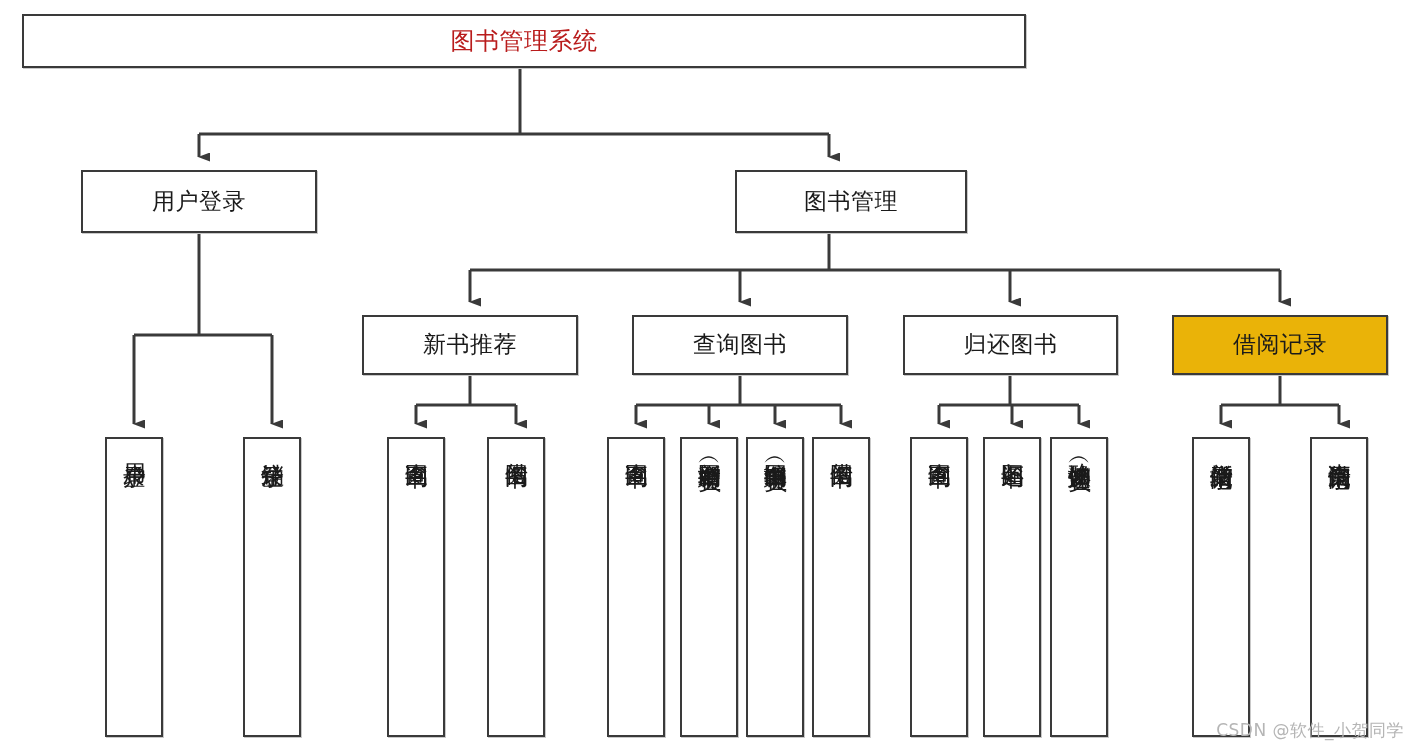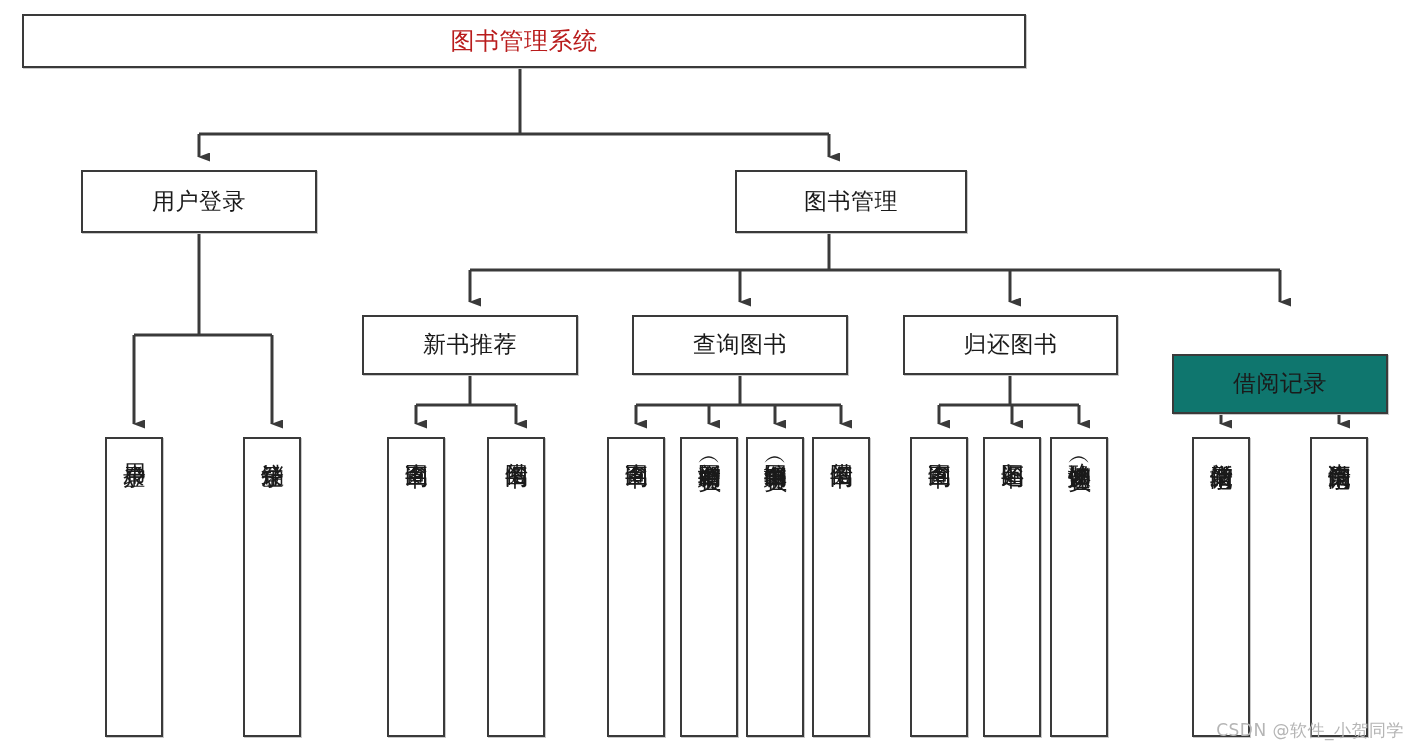--- a/index.html
+++ b/index.html
@@ -150,21 +150,21 @@
 
   <div class="node horizontal" id="node-new-book-rec" style="left: 362px; top: 315px; width: 216px; height: 60px; border-color: rgb(58, 58, 58); background: rgb(255, 255, 255); color: rgb(26, 26, 26);">
     <span>新书推荐</span>
   </div>
   <div class="node horizontal" id="node-book-borrow" style="left: 632px; top: 315px; width: 216px; height: 60px; border-color: rgb(58, 58, 58); background: rgb(255, 255, 255); color: rgb(26, 26, 26);">
     <span>查询图书</span>
   </div>
   <div class="node horizontal" id="node-current-borrow" style="left: 903px; top: 315px; width: 215px; height: 60px; border-color: rgb(58, 58, 58); background: rgb(255, 255, 255); color: rgb(26, 26, 26);">
     <span>归还图书</span>
   </div>
-  <div class="node horizontal" id="node-borrow-record" style="left: 1172px; top: 315px; width: 216px; height: 60px; border-color: rgb(58, 58, 58); background: #0f766e; color: rgb(26, 26, 26); margin-top: 39px;">
+  <div class="node horizontal" id="node-borrow-record" style="left: 1172px; top: 315px; width: 216px; height: 60px; border-color: rgb(58, 58, 58); background: #eab308; color: rgb(26, 26, 26);">
     <span>借阅记录</span>
   </div>
 
   <div class="node vertical" id="leaf-0" style="left: 105px; top: 437px; width: 58px; height: 300px; border-color: rgb(58, 58, 58); background: rgb(255, 255, 255); color: rgb(26, 26, 26);">
     <span class="vlabel">用户登录</span>
   </div>
   <div class="node vertical" id="leaf-1" style="left: 243px; top: 437px; width: 58px; height: 300px; border-color: rgb(58, 58, 58); background: rgb(255, 255, 255); color: rgb(26, 26, 26);">
     <span class="vlabel">注销登录</span>
   </div>
   <div class="node vertical" id="leaf-2" style="left: 387px; top: 437px; width: 58px; height: 300px; border-color: rgb(58, 58, 58); background: rgb(255, 255, 255); color: rgb(26, 26, 26);">

